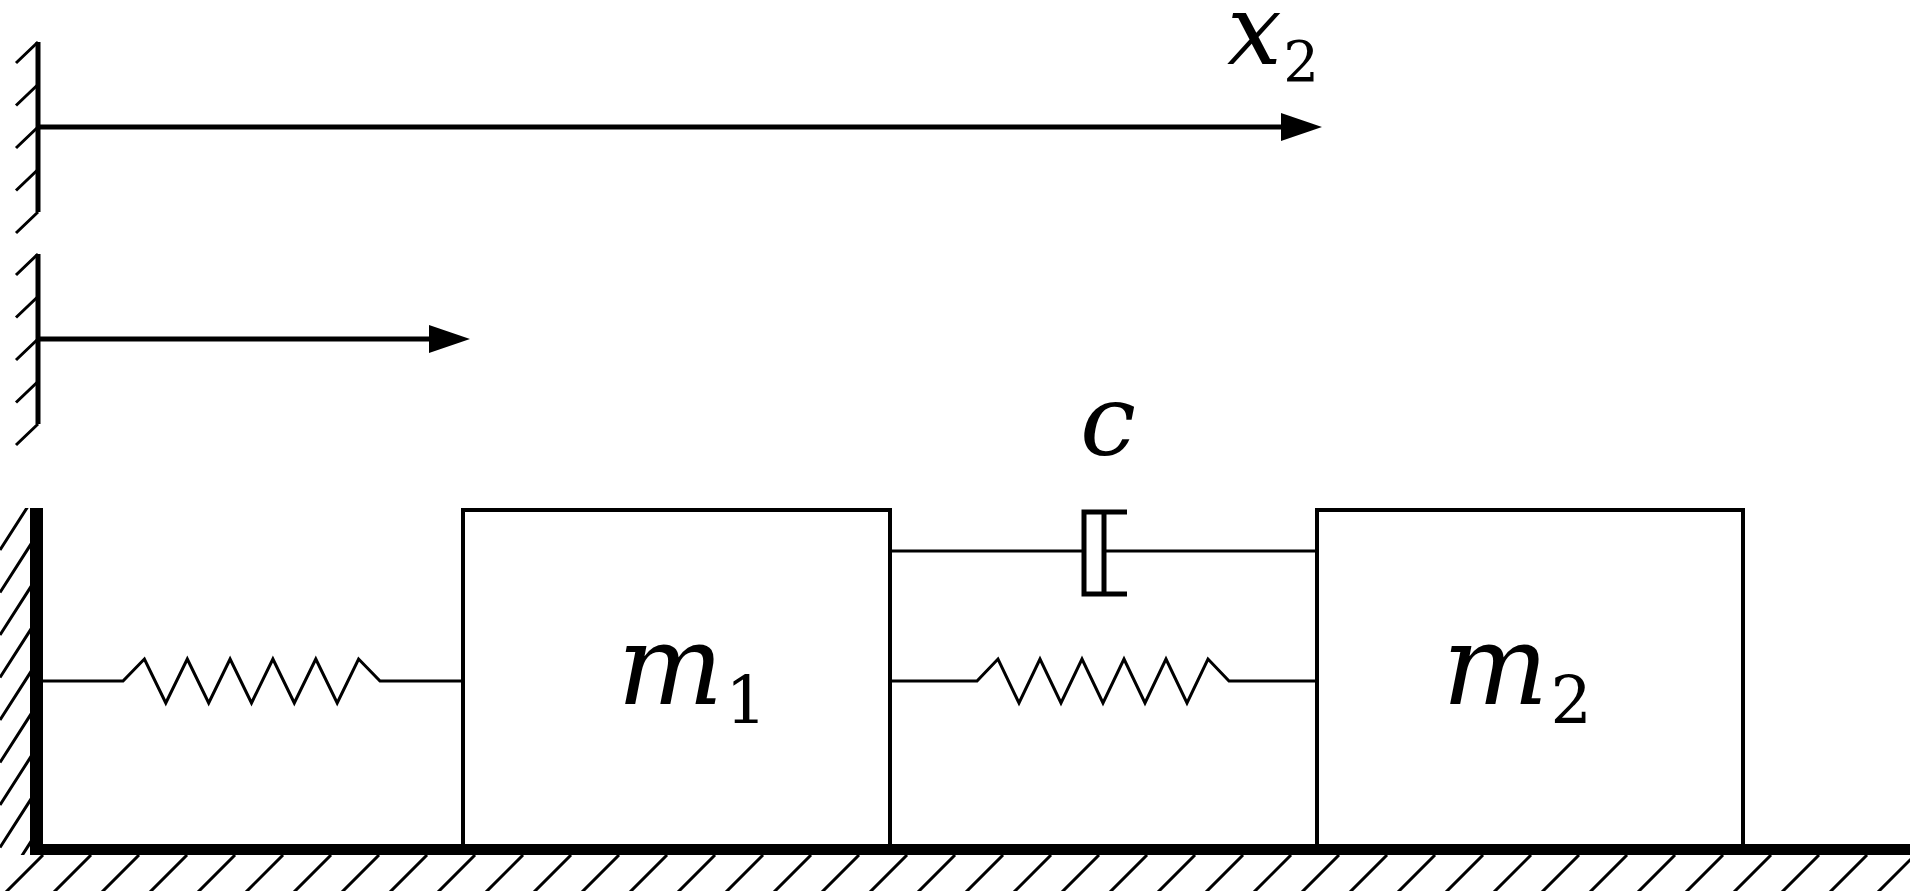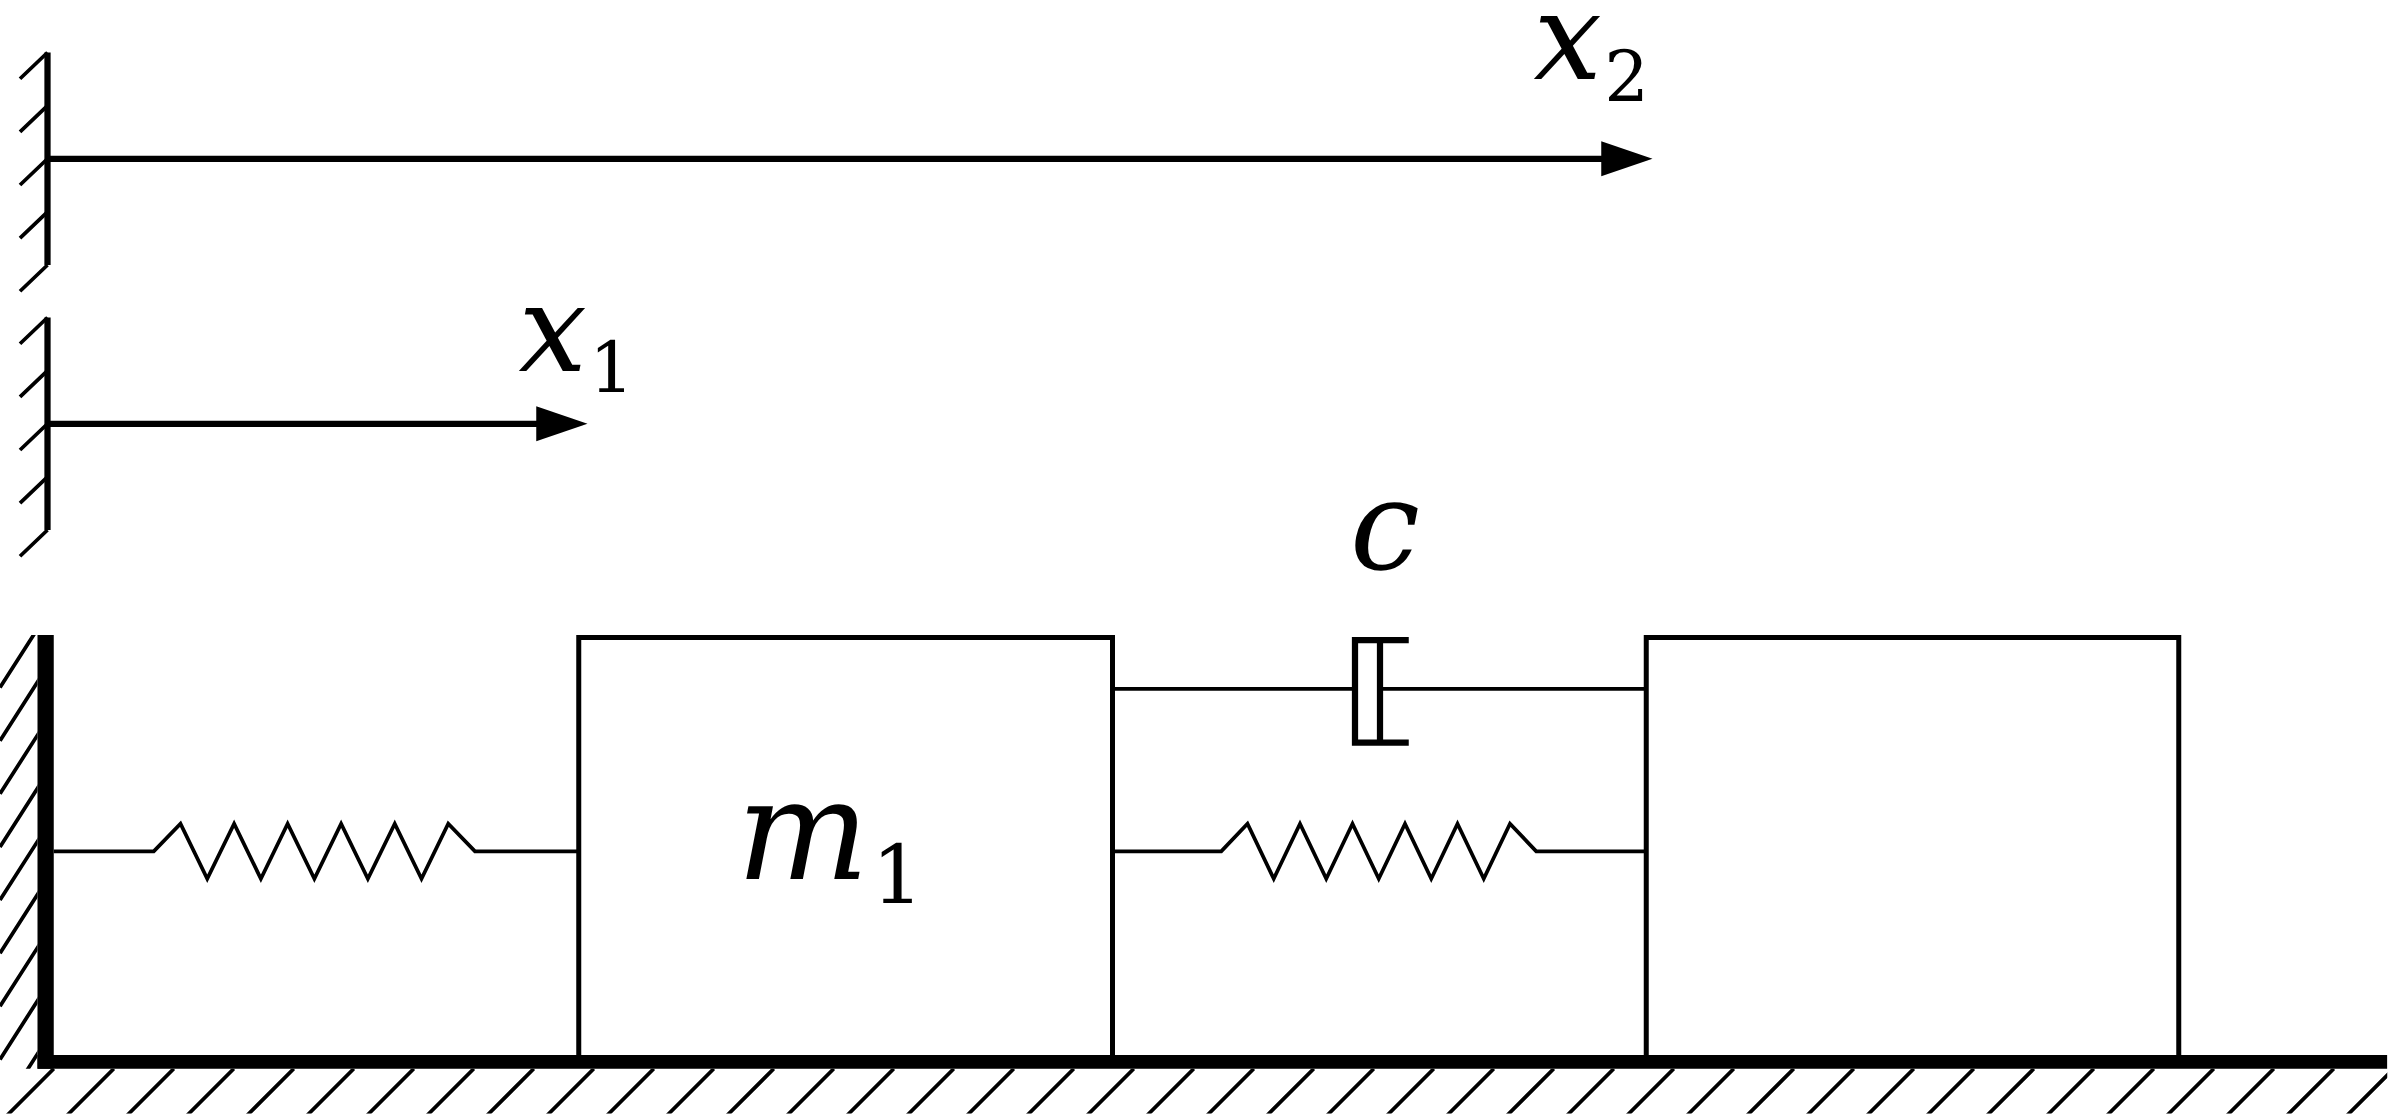--- a/index.html
+++ b/index.html
@@ -92,21 +92,21 @@
       <line x1="1104" y1="510" x2="1104" y2="596" stroke="#000" stroke-width="5"></line>
       <line x1="1104" y1="551" x2="1317" y2="551" stroke="#000" stroke-width="3"></line>
     </g>
 
     <rect x="463" y="510" width="427" height="336" fill="#ffffff" stroke="#000" stroke-width="4"></rect>
     <rect x="1317" y="510" width="426" height="336" fill="#ffffff" stroke="#000" stroke-width="4"></rect>
   </svg>
 
   <div class="lbl lbl-x" style="left:1273px; top:36px;"><span>x</span><span class="sub">2</span></div>
 
-  <div class="lbl lbl-x" style="left:461px; top:269px;"><span>x</span><span class="sub">1</span></div>
 
   <div class="lbl lbl-c" style="left:1108px; top:421px;"><span>c</span></div>
 
 
 
-  <div class="lbl lbl-m" style="left:664px; top:672px;"><span>m</span><span class="sub">1</span></div>
+  <div class="lbl lbl-m" style="left:692px; top:672px;"><span>m</span><span class="sub">1</span></div>
 
+  <div class="lbl lbl-m" style="left:1517px; top:672px;"><span>m</span><span class="sub">2</span></div>
 </div>
 
 </body></html>

